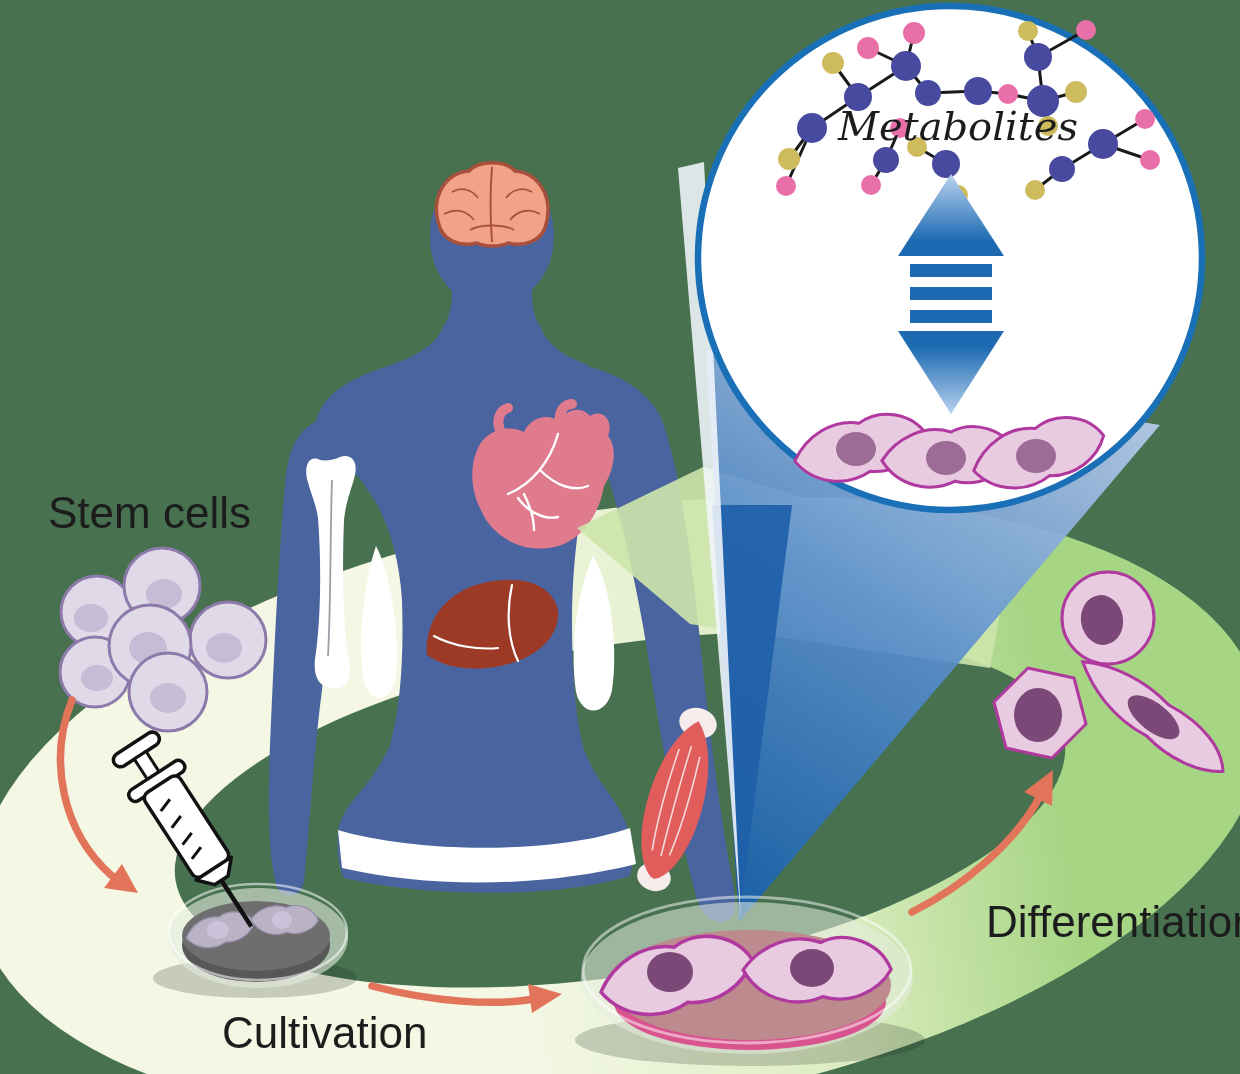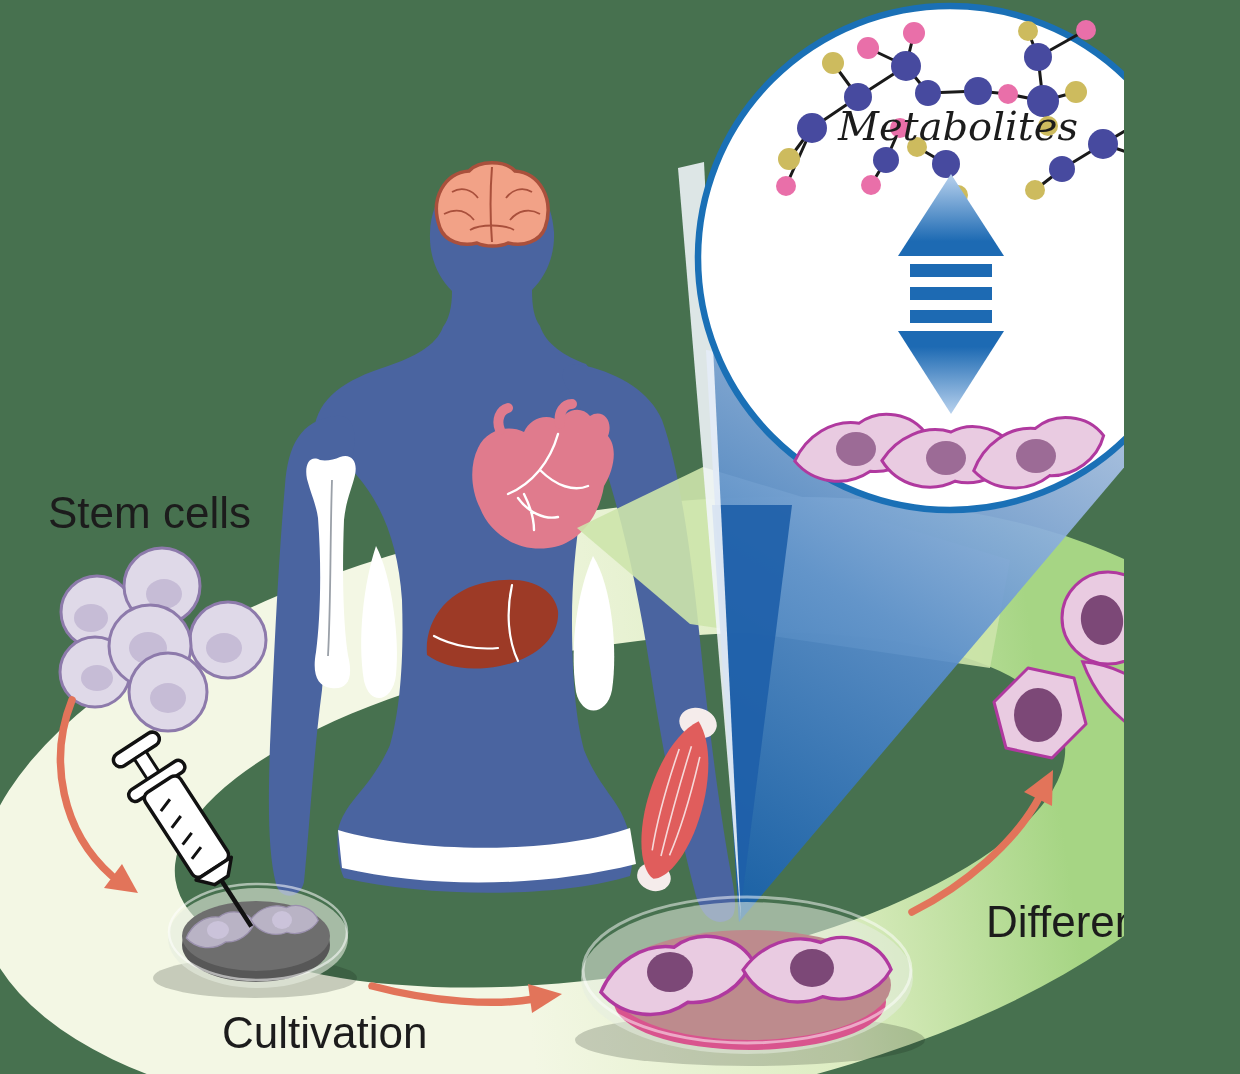--- a/index.html
+++ b/index.html
@@ -1,16 +1,16 @@
 <!DOCTYPE html>
 <html style="--bg: #47714f; --ring-pale: #f3f7e4; --ring-mid: #ddedc2; --ring-green: #a6d584; --band-green: #cde4ab; --body-blue: #4a64a0; --white: #ffffff; --bone-line: #9aa0a8; --brain-fill: #f2a287; --brain-stroke: #a9503c; --heart-fill: #e07b8d; --organ-line-white: #ffffff; --liver-fill: #9d3a26; --muscle-fill: #e05d5c; --muscle-cap: #f5eceb; --muscle-line: #f6d9d9; --circle-fill: #ffffff; --circle-stroke: #1a70b6; --mol-indigo: #474a9f; --mol-pink: #e96fa9; --mol-yellow: #cdbb5e; --bond-black: #1a1a1a; --arrow-blue: #1d6ab3; --arrow-blue-light: #b9d2ee; --cone-light: #b7cbec; --cone-mid: #5a8ecc; --cone-deep: #1b63ae; --cone-core: #1e5fa9; --wedge-white: #f2f6fc; --cell-fill: #e9cbe1; --cell-stroke: #b0399f; --cell-nucleus-dark: #7c4877; --cell-nucleus-mid: #9c6b96; --stem-fill: #dfd9e8; --stem-stroke: #8d7aab; --stem-nucleus: #c6bcd6; --dish-glass: #e6ece0; --dish-rim: #b9c0b4; --dish-gray-top: #6e6e6e; --dish-gray-side: #575757; --graycell-fill: #b9b3c5; --graycell-stroke: #9a90ad; --graycell-nucleus: #cbc3da; --dish-rose: #bd8b8d; --dish-magenta: #d9548e; --dish-shadow: rgba(20,30,20,0.2); --orange-arrow: #e2745a; --label-color: #1c1c1c;"><head>
 <meta charset="utf-8">
 <style>
   html,body{margin:0;padding:0;background:#47714f;}
-  .stage{position:relative;width:1124px;height:1074px;overflow:hidden;font-family:"Liberation Sans",sans-serif;}
+  .stage{position:relative;width:1240px;height:1074px;overflow:hidden;font-family:"Liberation Sans",sans-serif;}
   svg{display:block;}
   .label{font-family:"Liberation Sans",sans-serif;font-size:44px;fill:var(--label-color);}
   .metab{font-family:"DejaVu Serif",serif;font-style:italic;font-size:40px;fill:var(--label-color);}
   .bond{stroke:var(--bond-black);stroke-width:3;stroke-linecap:round;}
   .mol-indigo{fill:var(--mol-indigo);}
   .mol-pink{fill:var(--mol-pink);}
   .mol-yellow{fill:var(--mol-yellow);}
   .stem-cell{fill:var(--stem-fill);stroke:var(--stem-stroke);stroke-width:3;}
   .stem-nucleus{fill:var(--stem-nucleus);}
   .pink-cell{fill:var(--cell-fill);stroke:var(--cell-stroke);stroke-width:3;}

